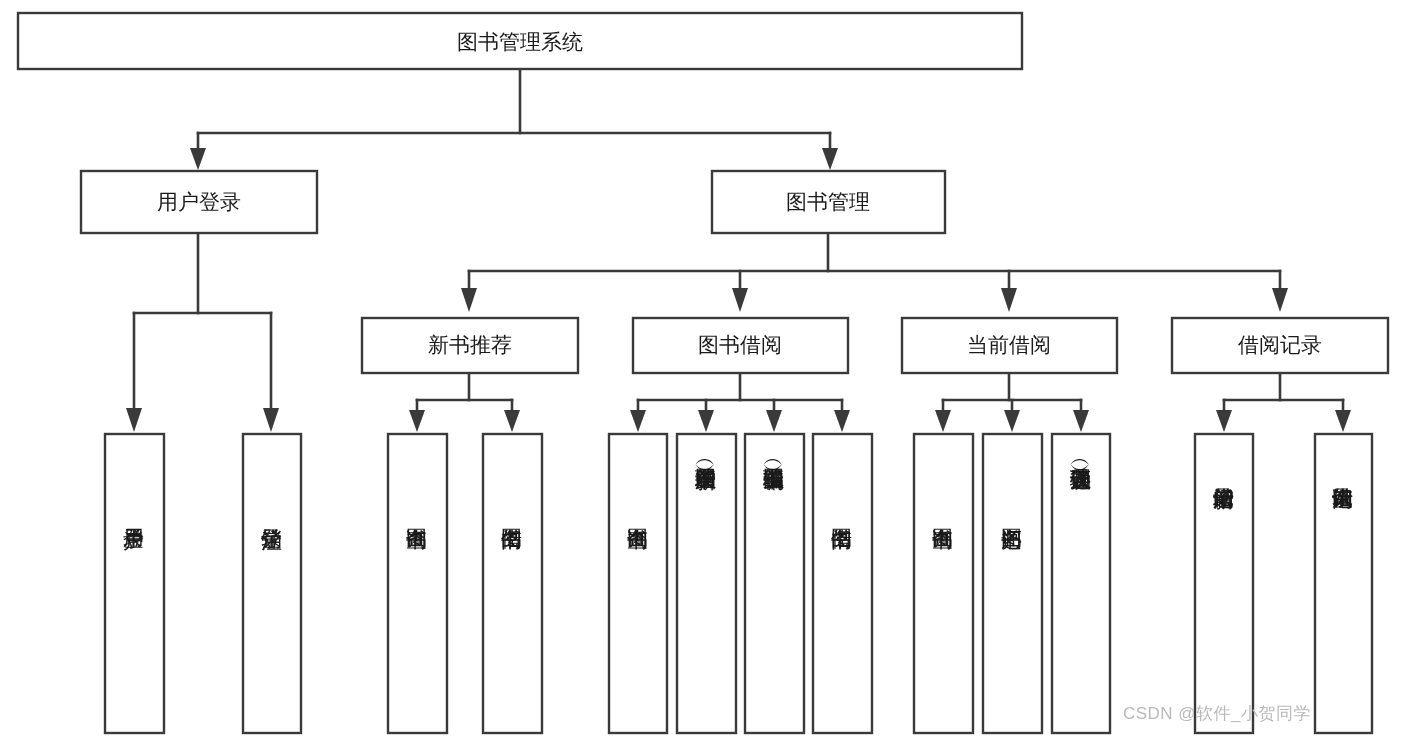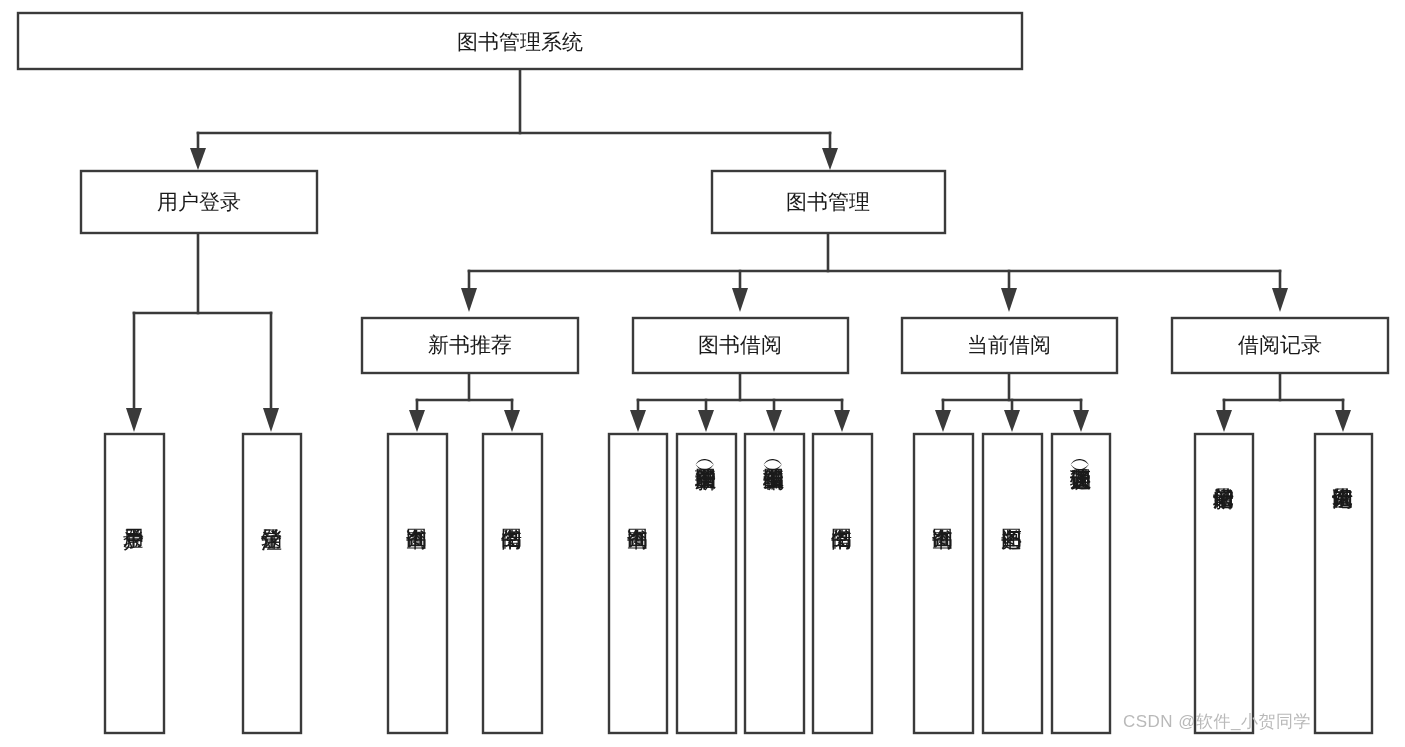--- a/index.html
+++ b/index.html
@@ -46,21 +46,21 @@
   }
   .node-label-vertical {
     fill: #1a1a1a;
     font-family: "Liberation Sans", "DejaVu Sans", sans-serif;
     font-size: 21px;
     text-anchor: middle;
   }
   .watermark {
     position: absolute;
     right: 8px;
-    bottom: 14px;
+    bottom: 22px;
     font-family: "Liberation Sans", "DejaVu Sans", sans-serif;
     font-size: 17px;
     color: #b9b9b9;
     letter-spacing: 0.5px;
     white-space: nowrap;
     user-select: none;
   }
 </style>
 </head>
 <body>

